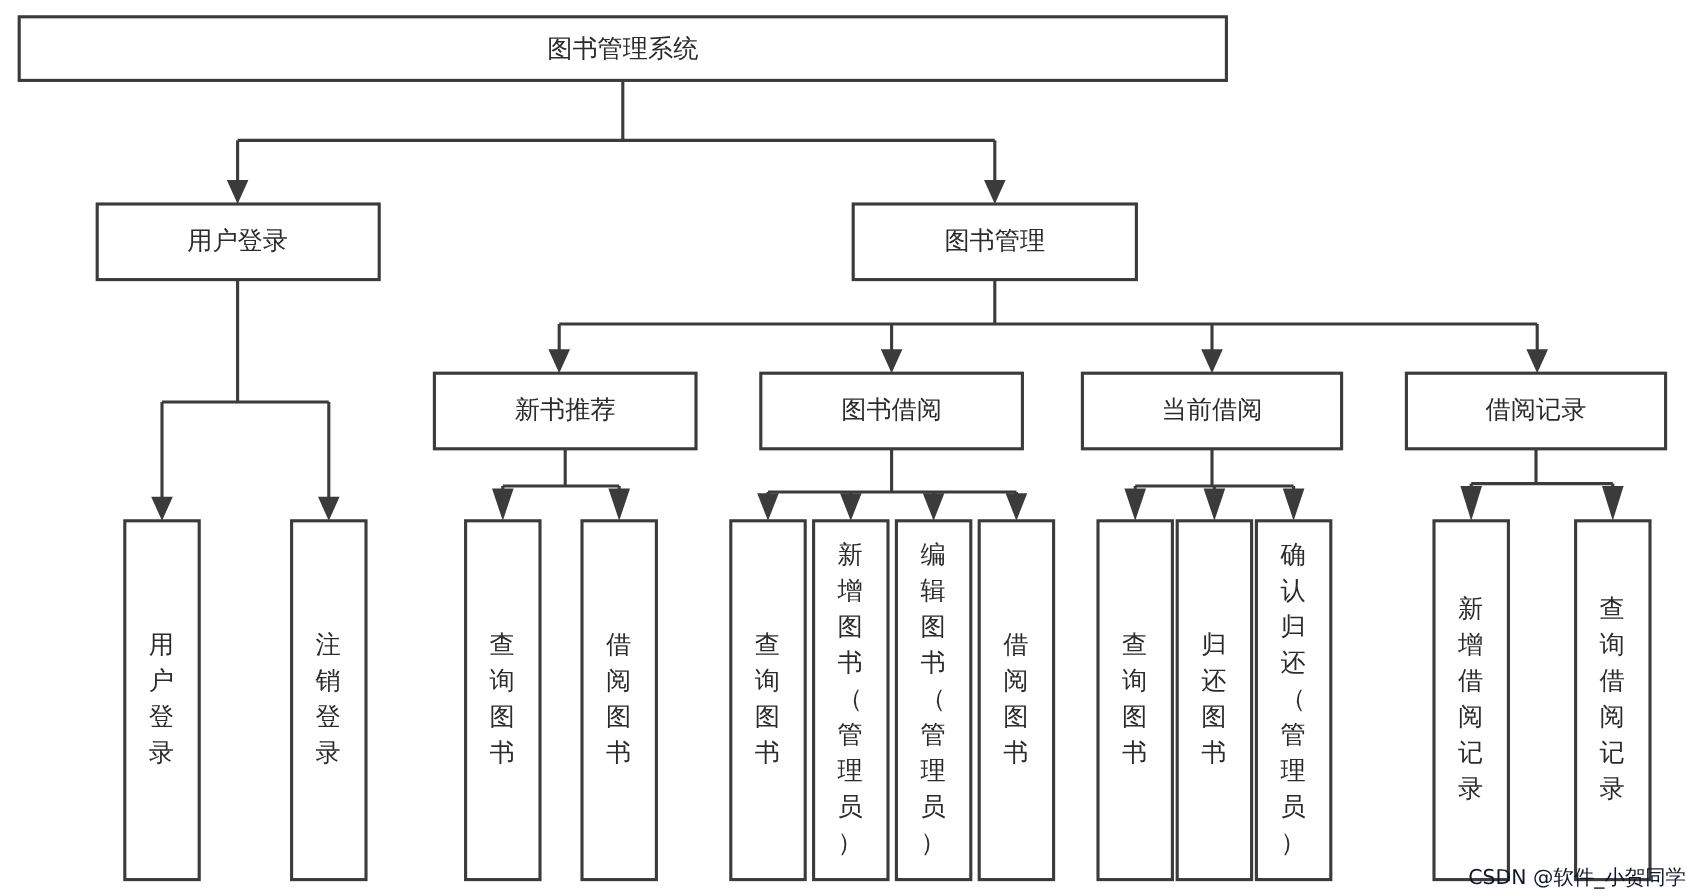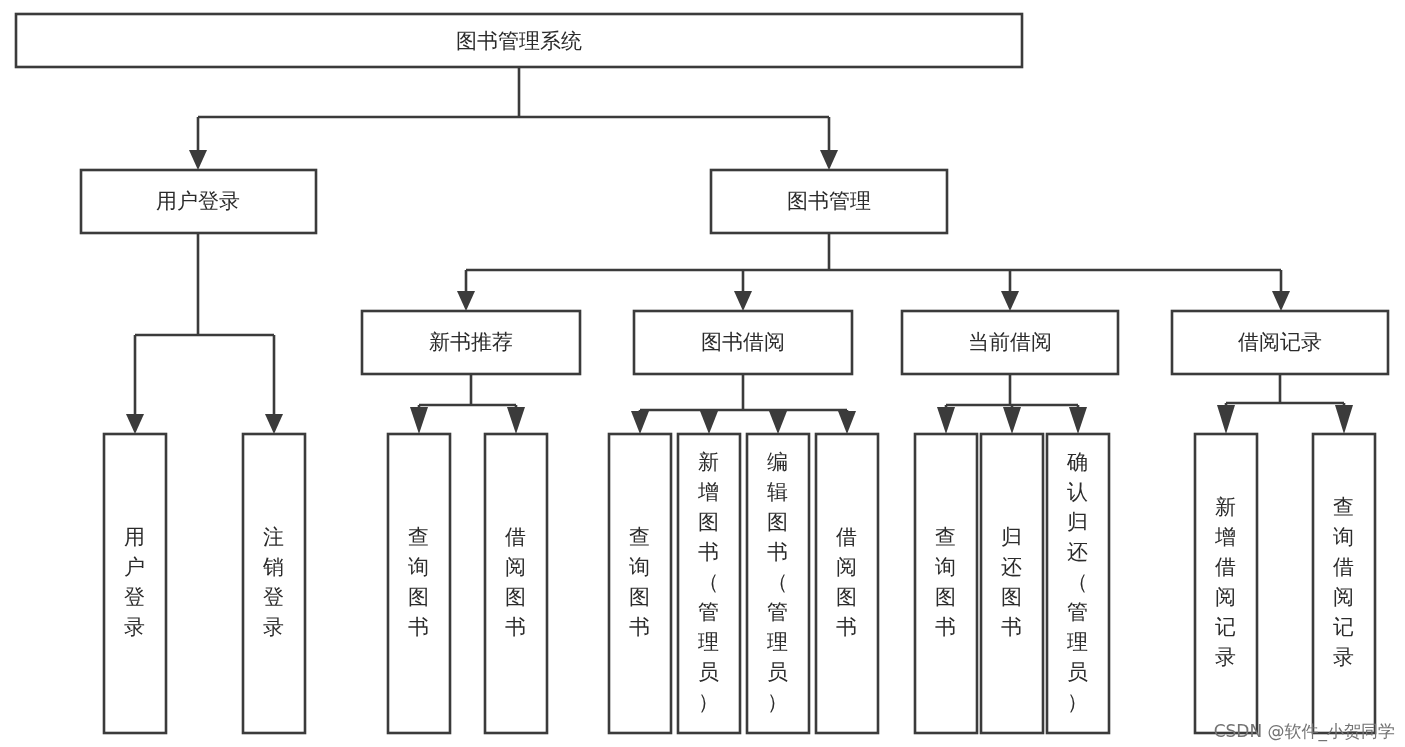--- a/index.html
+++ b/index.html
@@ -27,25 +27,25 @@
   .leaf-label{
     font-family:"DejaVu Sans","Liberation Sans",sans-serif;
     font-size:21px;
     fill:#2b2b2b;
     text-anchor:middle;
     dominant-baseline:middle;
     letter-spacing:1px;
   }
   .watermark{
     position:absolute;
-    right:10px;
+    right:0;
     bottom:4px;
     font-family:"DejaVu Sans","Liberation Sans",sans-serif;
     font-size:17px;
-    color:#737373;
+    color:#0f172a;
     white-space:nowrap;
     user-select:none;
   }
 </style>
 </head>
 <body>
 
 <div id="diagram-root">
 
   <svg id="tree" viewBox="0 0 1405 747">

